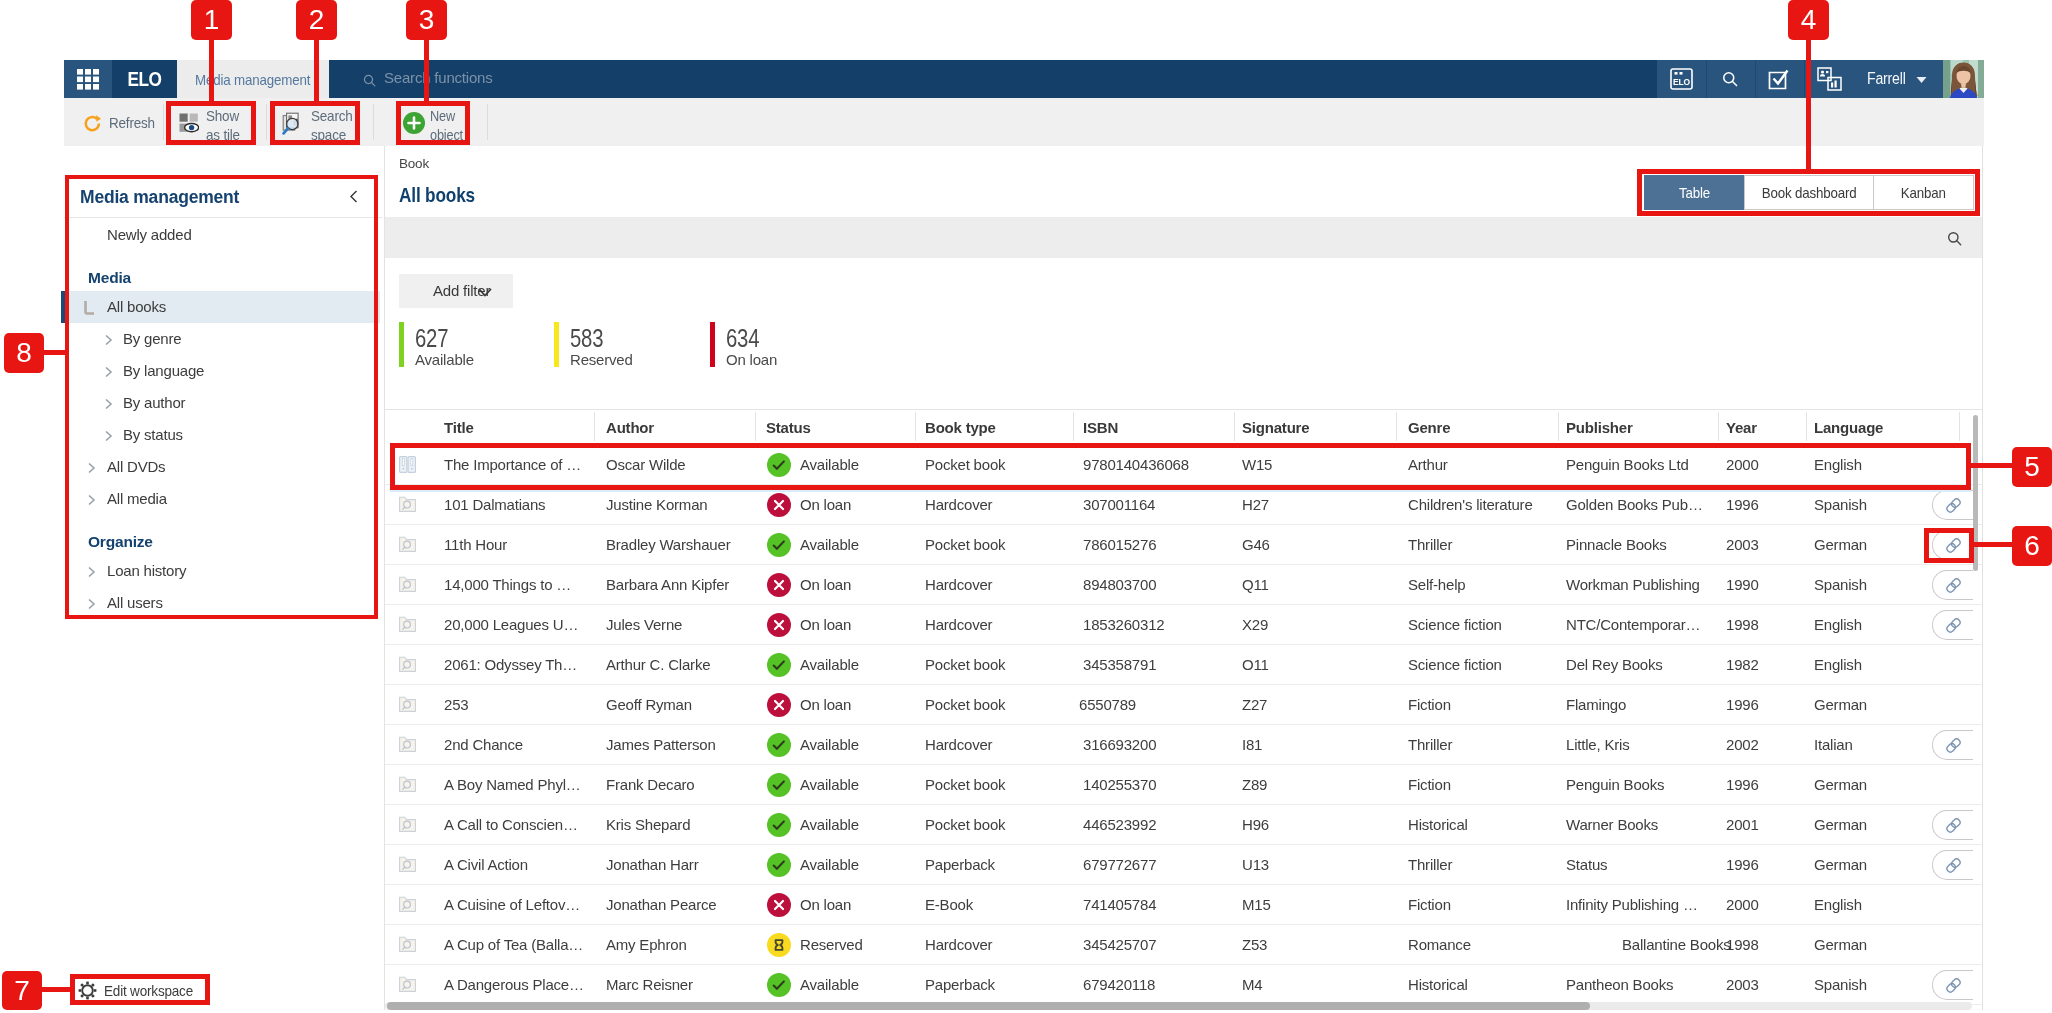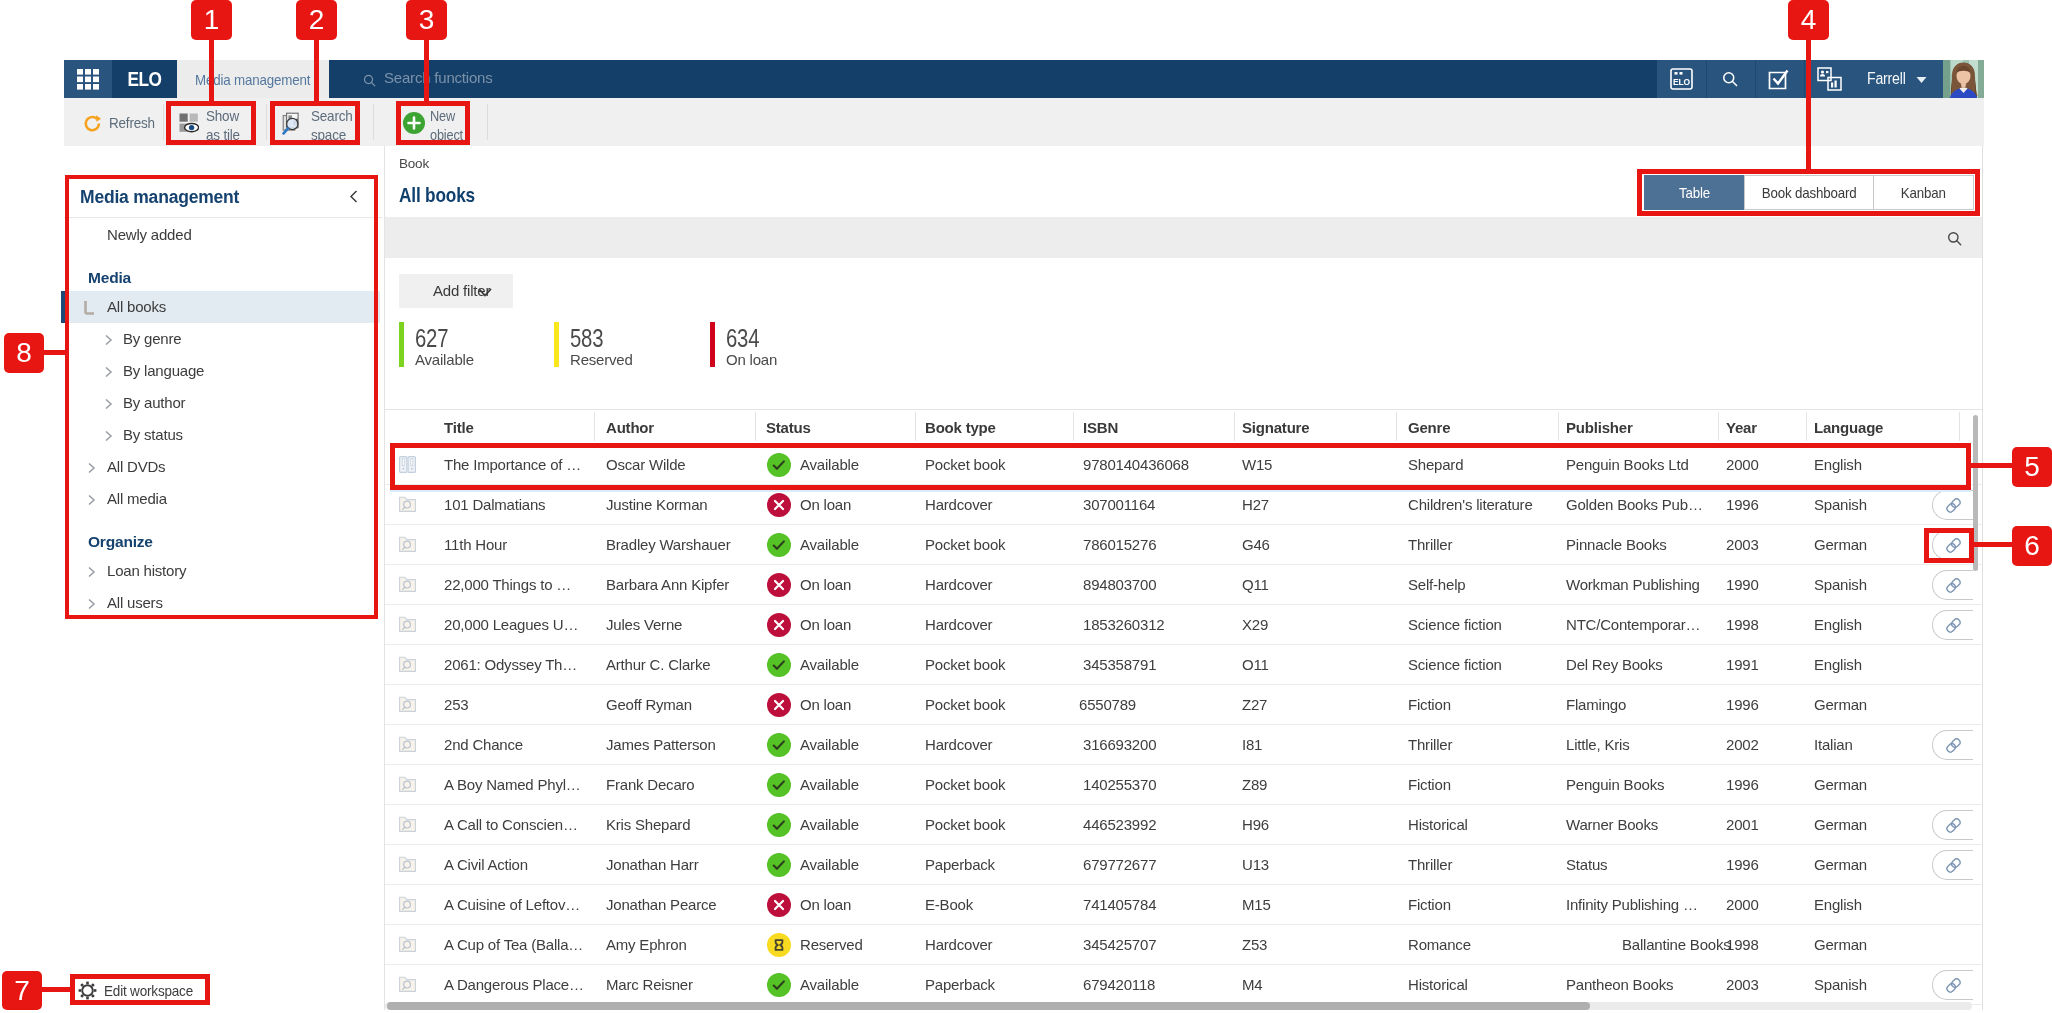--- a/index.html
+++ b/index.html
@@ -268,21 +268,21 @@
 <span class="c bb" style="left:382px">
       <svg class="bdg" width="24" height="24">
         <circle cx="12" cy="12" r="12" fill="#55c226"></circle>
         <path d="M6.7 12.6l3.2 3.2 7-7.4" stroke="#2c3c1c" stroke-width="2.1" fill="none" stroke-linecap="round" stroke-linejoin="round"></path>
       </svg>
     </span>
 <span class="c" style="left:415px">Available</span>
 <span class="c" style="left:540px">Pocket book</span>
 <span class="c" style="left:698px">9780140436068</span>
 <span class="c" style="left:857px">W15</span>
-<span class="c" style="left:1023px">Shepard</span>
+<span class="c" style="left:1023px">Arthur</span>
 <span class="c" style="left:1181px">Penguin Books Ltd</span>
 <span class="c" style="left:1341px">2000</span>
 <span class="c" style="left:1429px">English</span>
 </div>
 <div class="row" style="top:485px">
 <span class="c ric"><svg width="17" height="16" viewBox="0 0 17 16">
         <path d="M0.6 15.4V1.2h5.2l2 2.4h8.6v11.8z" fill="#f7f3ea" stroke="#ccd2da" stroke-width="1.1"></path>
         <circle cx="8" cy="8.6" r="3.4" fill="none" stroke="#b9c3d2" stroke-width="1.2"></circle>
         <path d="M5.7 11.2l-1.9 2.2" stroke="#b9c3d2" stroke-width="1.3" stroke-linecap="round"></path>
       </svg></span>
@@ -341,21 +341,21 @@
         </g>
       </svg>
     </div>
   </div>
 <div class="row" style="top:565px">
 <span class="c ric"><svg width="17" height="16" viewBox="0 0 17 16">
         <path d="M0.6 15.4V1.2h5.2l2 2.4h8.6v11.8z" fill="#f7f3ea" stroke="#ccd2da" stroke-width="1.1"></path>
         <circle cx="8" cy="8.6" r="3.4" fill="none" stroke="#b9c3d2" stroke-width="1.2"></circle>
         <path d="M5.7 11.2l-1.9 2.2" stroke="#b9c3d2" stroke-width="1.3" stroke-linecap="round"></path>
       </svg></span>
-<span class="c" style="left:59px">22,000 Things to …</span>
+<span class="c" style="left:59px">14,000 Things to …</span>
 <span class="c" style="left:221px">Barbara Ann Kipfer</span>
 <span class="c bb" style="left:382px">
       <svg class="bdg" width="24" height="24">
         <circle cx="12" cy="12" r="12" fill="#bd0f3c"></circle>
         <path d="M8 8l8 8M16 8l-8 8" stroke="#fff" stroke-width="2.2" stroke-linecap="round"></path>
       </svg>
     </span>
 <span class="c" style="left:415px">On loan</span>
 <span class="c" style="left:540px">Hardcover</span>
 <span class="c" style="left:698px">894803700</span>
@@ -417,21 +417,21 @@
         <circle cx="12" cy="12" r="12" fill="#55c226"></circle>
         <path d="M6.7 12.6l3.2 3.2 7-7.4" stroke="#2c3c1c" stroke-width="2.1" fill="none" stroke-linecap="round" stroke-linejoin="round"></path>
       </svg>
     </span>
 <span class="c" style="left:415px">Available</span>
 <span class="c" style="left:540px">Pocket book</span>
 <span class="c" style="left:698px">345358791</span>
 <span class="c" style="left:857px">O11</span>
 <span class="c" style="left:1023px">Science fiction</span>
 <span class="c" style="left:1181px">Del Rey Books</span>
-<span class="c" style="left:1341px">1991</span>
+<span class="c" style="left:1341px">1982</span>
 <span class="c" style="left:1429px">English</span>
 </div>
 <div class="row" style="top:685px">
 <span class="c ric"><svg width="17" height="16" viewBox="0 0 17 16">
         <path d="M0.6 15.4V1.2h5.2l2 2.4h8.6v11.8z" fill="#f7f3ea" stroke="#ccd2da" stroke-width="1.1"></path>
         <circle cx="8" cy="8.6" r="3.4" fill="none" stroke="#b9c3d2" stroke-width="1.2"></circle>
         <path d="M5.7 11.2l-1.9 2.2" stroke="#b9c3d2" stroke-width="1.3" stroke-linecap="round"></path>
       </svg></span>
 <span class="c" style="left:59px">253</span>
 <span class="c" style="left:221px">Geoff Ryman</span>

